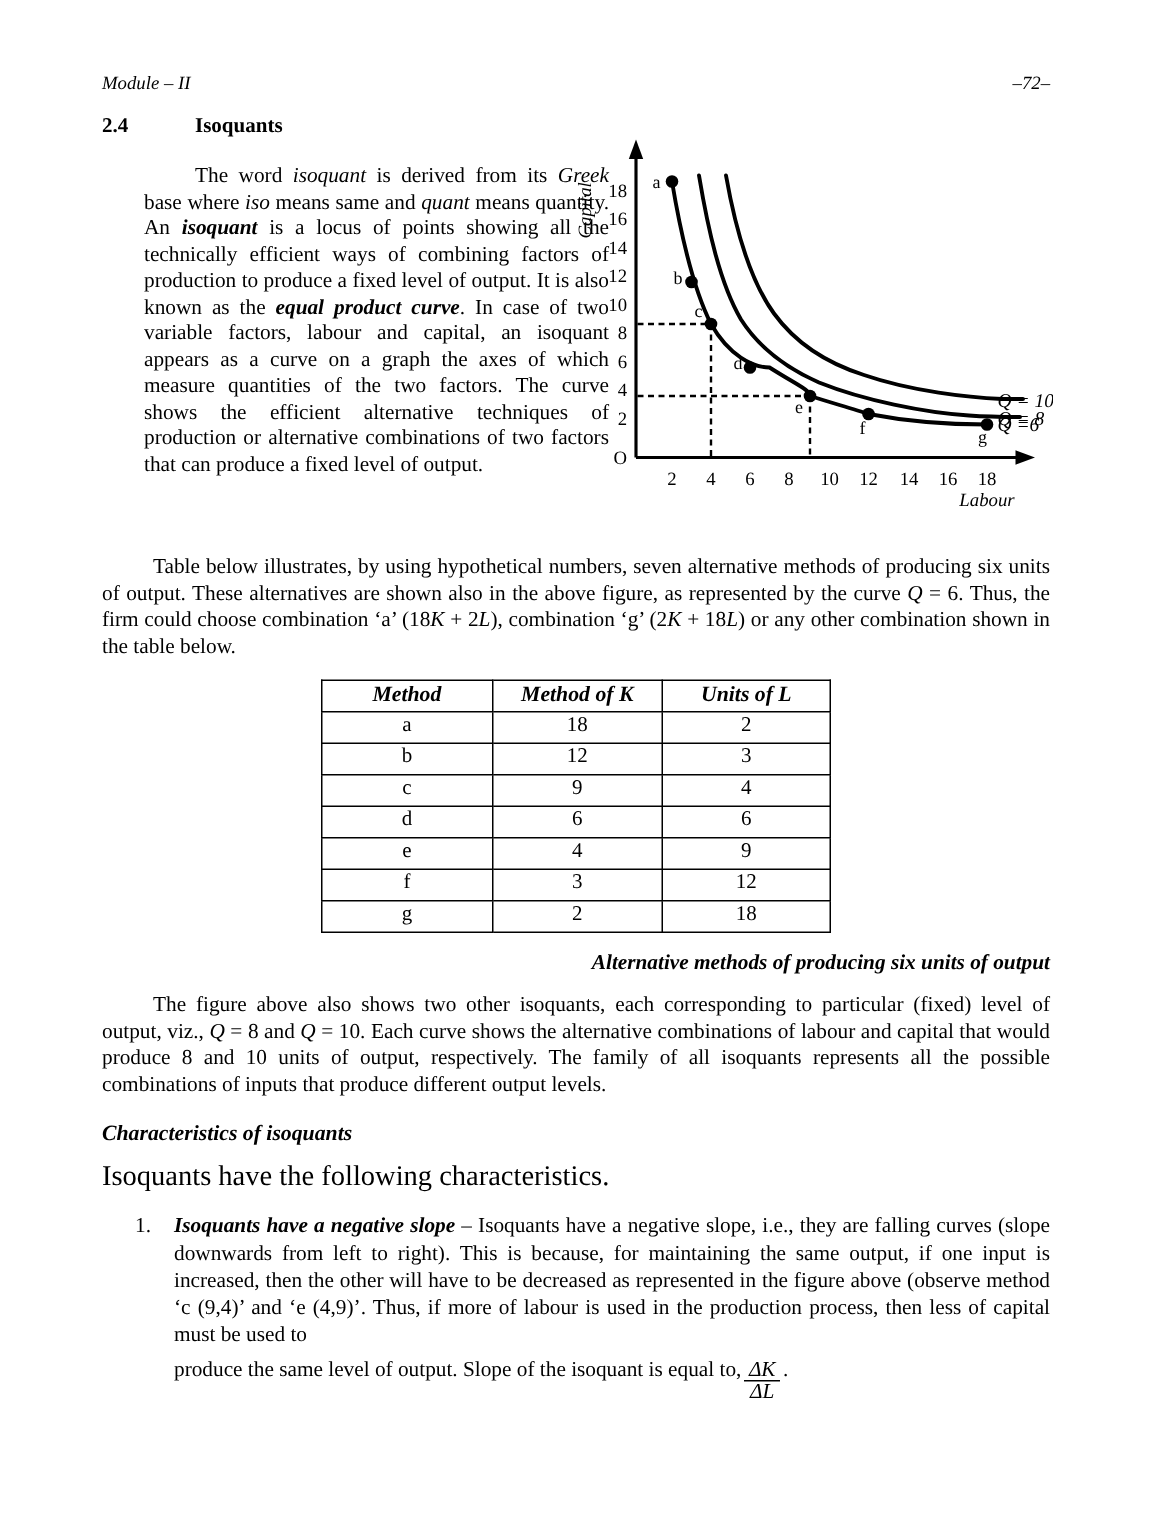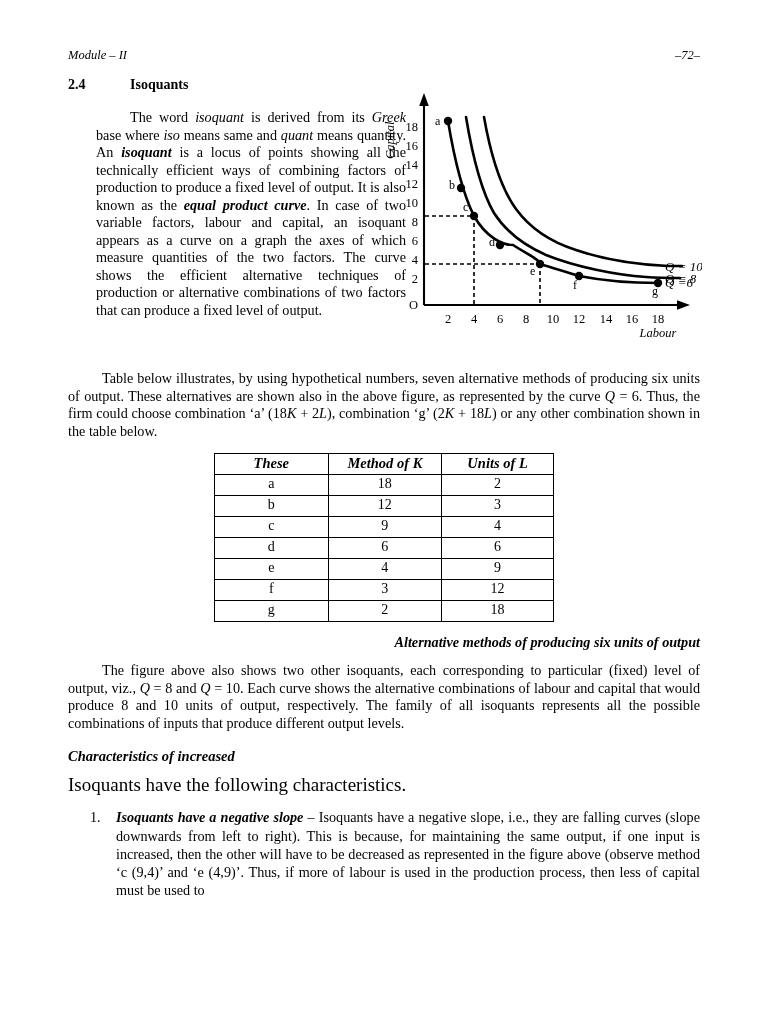--- a/index.html
+++ b/index.html
@@ -263,21 +263,21 @@
   </div>
 
   <p class="body-p indent p-gap">
     <span>Table below illustrates, by using hypothetical numbers, seven alternative methods of producing six units of output. These alternatives are shown also in the above figure, as represented by the curve </span><i>Q</i><span> = 6. Thus, the firm could choose combination ‘a’ (18</span><i>K</i><span> + 2</span><i>L</i><span>), combination ‘g’ (2</span><i>K</i><span> + 18</span><i>L</i><span>) or any other combination shown in the table below.</span>
   </p>
 
   <div class="tbl-wrap">
     <table class="data">
       <thead>
         <tr>
-          <th class="col-m">These</th>
+          <th class="col-m">Method</th>
           <th class="col-k">Method of K</th>
           <th class="col-l">Units of L</th>
         </tr>
       </thead>
       <tbody>
         <tr>
           <td>a</td>
           <td>18</td>
           <td>2</td>
         </tr>
@@ -314,23 +314,31 @@
       </tbody>
     </table>
   </div>
 
   <div class="caption">Alternative methods of producing six units of output</div>
 
   <p class="body-p indent p-gap">
     <span>The figure above also shows two other isoquants, each corresponding to particular (fixed) level of output, viz., </span><i>Q</i><span> = 8 and </span><i>Q</i><span> = 10. Each curve shows the alternative combinations of labour and capital that would produce 8 and 10 units of output, respectively. The family of all isoquants represents all the possible combinations of inputs that produce different output levels.</span>
   </p>
 
-  <div class="sub-head">Characteristics of increased</div>
+  <div class="sub-head">Characteristics of isoquants</div>
   <div class="char-lead">Isoquants have the following characteristics.</div>
 
   <div class="numlist">
     <div class="num">1.</div>
     <div class="body">
       <b class="bi">Isoquants have a negative slope</b><span> – Isoquants have a negative slope, i.e., they are falling curves (slope downwards from left to right). This is because, for maintaining the same output, if one input is increased, then the other will have to be decreased as represented in the figure above (observe method ‘c (9,4)’ and ‘e (4,9)’. Thus, if more of labour is used in the production process, then less of capital must be used to</span>
+      <div class="lastline">
+        <span>produce the same level of output. Slope of the isoquant is equal to,</span>
+        <span class="frac">
+          <span class="top">ΔK</span>
+          <span class="bot">ΔL</span>
+        </span>
+        <span>.</span>
+      </div>
     </div>
   </div>
 
 </div>
 
 </body></html>

